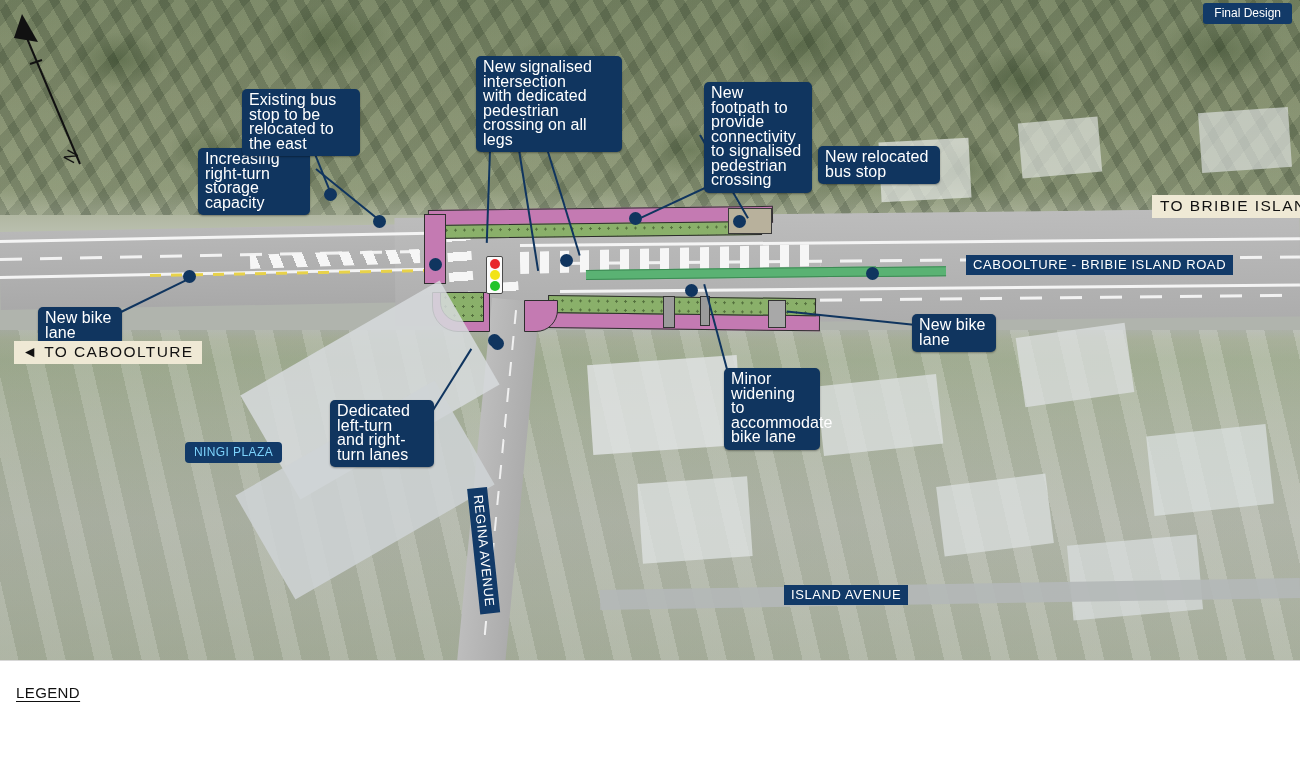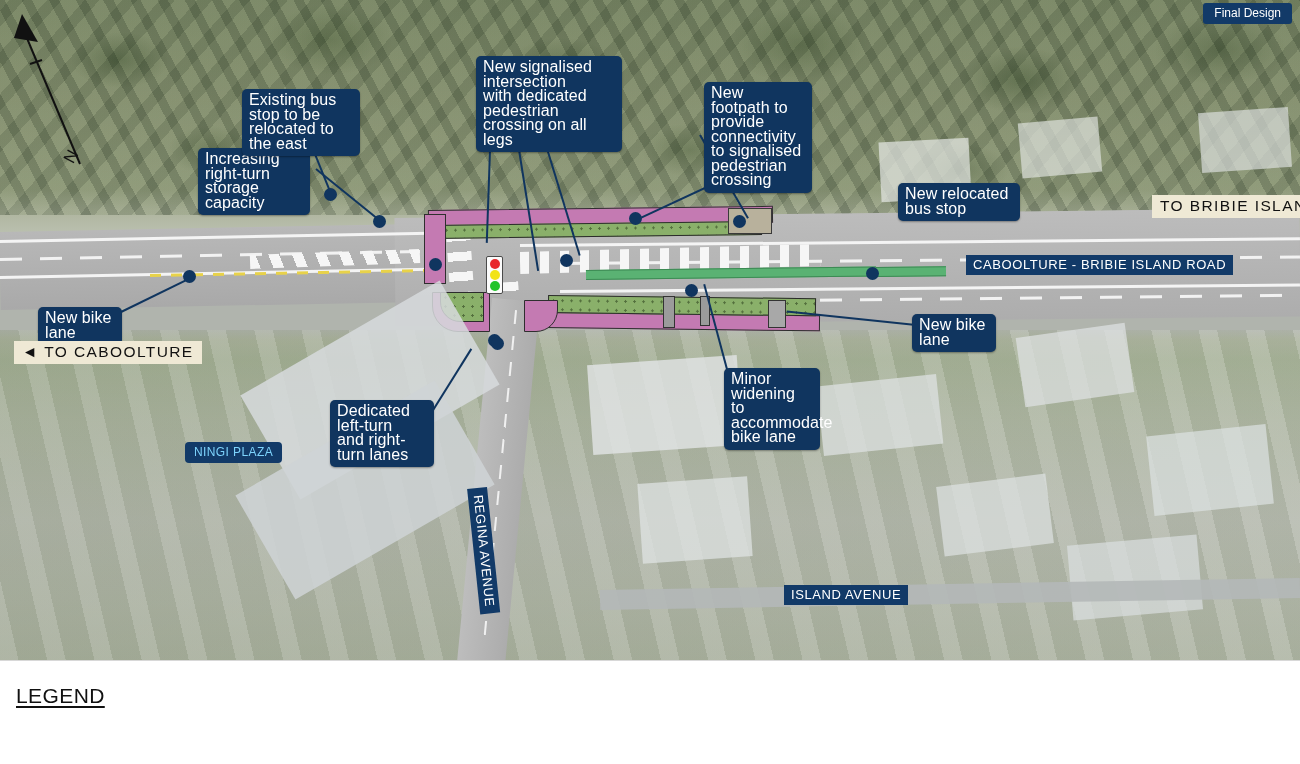--- a/index.html
+++ b/index.html
@@ -152,21 +152,21 @@
     position:absolute; left:56px; top:140px; font-size:17px; color:#111;
     transform: rotate(118deg); font-family:"Liberation Sans", sans-serif;
   }
 
   
   #legend {
     position:absolute; left:0; top:660px; width:1300px; height:104px;
     background:#fff; border-top:1px solid #d8d8d8;
   }
   #legend .title {
-    position:absolute; left:16px; top:23px; font-size:21px; color:#111;
+    position:absolute; left:16px; top:23px; font-size:15px; color:#111;
     text-decoration:underline; text-underline-offset:3px; letter-spacing:.4px;
   }
 </style>
 </head>
 <body>
 
 <div id="page">
 
   <div id="map">
     <div class="treeline"></div>
@@ -271,21 +271,21 @@
     <div class="leader" style="left:430px;top:414px;width:78px;transform:rotate(-58deg);"></div>
     <div class="dot" style="left:491px;top:337px;"></div>
 
     <div class="leader" style="left:728px;top:372px;width:92px;transform:rotate(-105deg);"></div>
     <div class="dot" style="left:685px;top:284px;"></div>
 
     <div class="callout" style="left:198px;top:148px;width:112px;">Increasing right-turn<br>storage capacity</div>
     <div class="callout" style="left:242px;top:89px;width:118px;">Existing bus stop to be<br>relocated to the east</div>
     <div class="callout" style="left:476px;top:56px;width:146px;">New signalised intersection<br>with dedicated pedestrian<br>crossing on all legs</div>
     <div class="callout" style="left:704px;top:82px;width:108px;">New footpath to provide<br>connectivity to signalised<br>pedestrian crossing</div>
-    <div class="callout" style="left:898px;top:146px;width:122px;margin-top:37px;">New relocated bus stop</div>
+    <div class="callout" style="left:818px;top:146px;width:122px;">New relocated bus stop</div>
     <div class="callout" style="left:38px;top:307px;width:84px;">New bike lane</div>
     <div class="callout" style="left:912px;top:314px;width:84px;">New bike lane</div>
     <div class="callout" style="left:330px;top:400px;width:104px;">Dedicated left-turn<br>and right-turn lanes</div>
     <div class="callout" style="left:724px;top:368px;width:96px;">Minor widening to<br>accommodate<br>bike lane</div>
 
     <div class="roadlabel" style="left:966px;top:255px;">CABOOLTURE - BRIBIE ISLAND ROAD</div>
     <div class="roadlabel" style="left:784px;top:585px;">ISLAND AVENUE</div>
     <div class="roadlabel" style="left:487px;top:487px;transform:rotate(84deg);transform-origin:0 0;">REGINA AVENUE</div>
     <div class="placelabel" style="left:185px;top:442px;">NINGI PLAZA</div>
 

